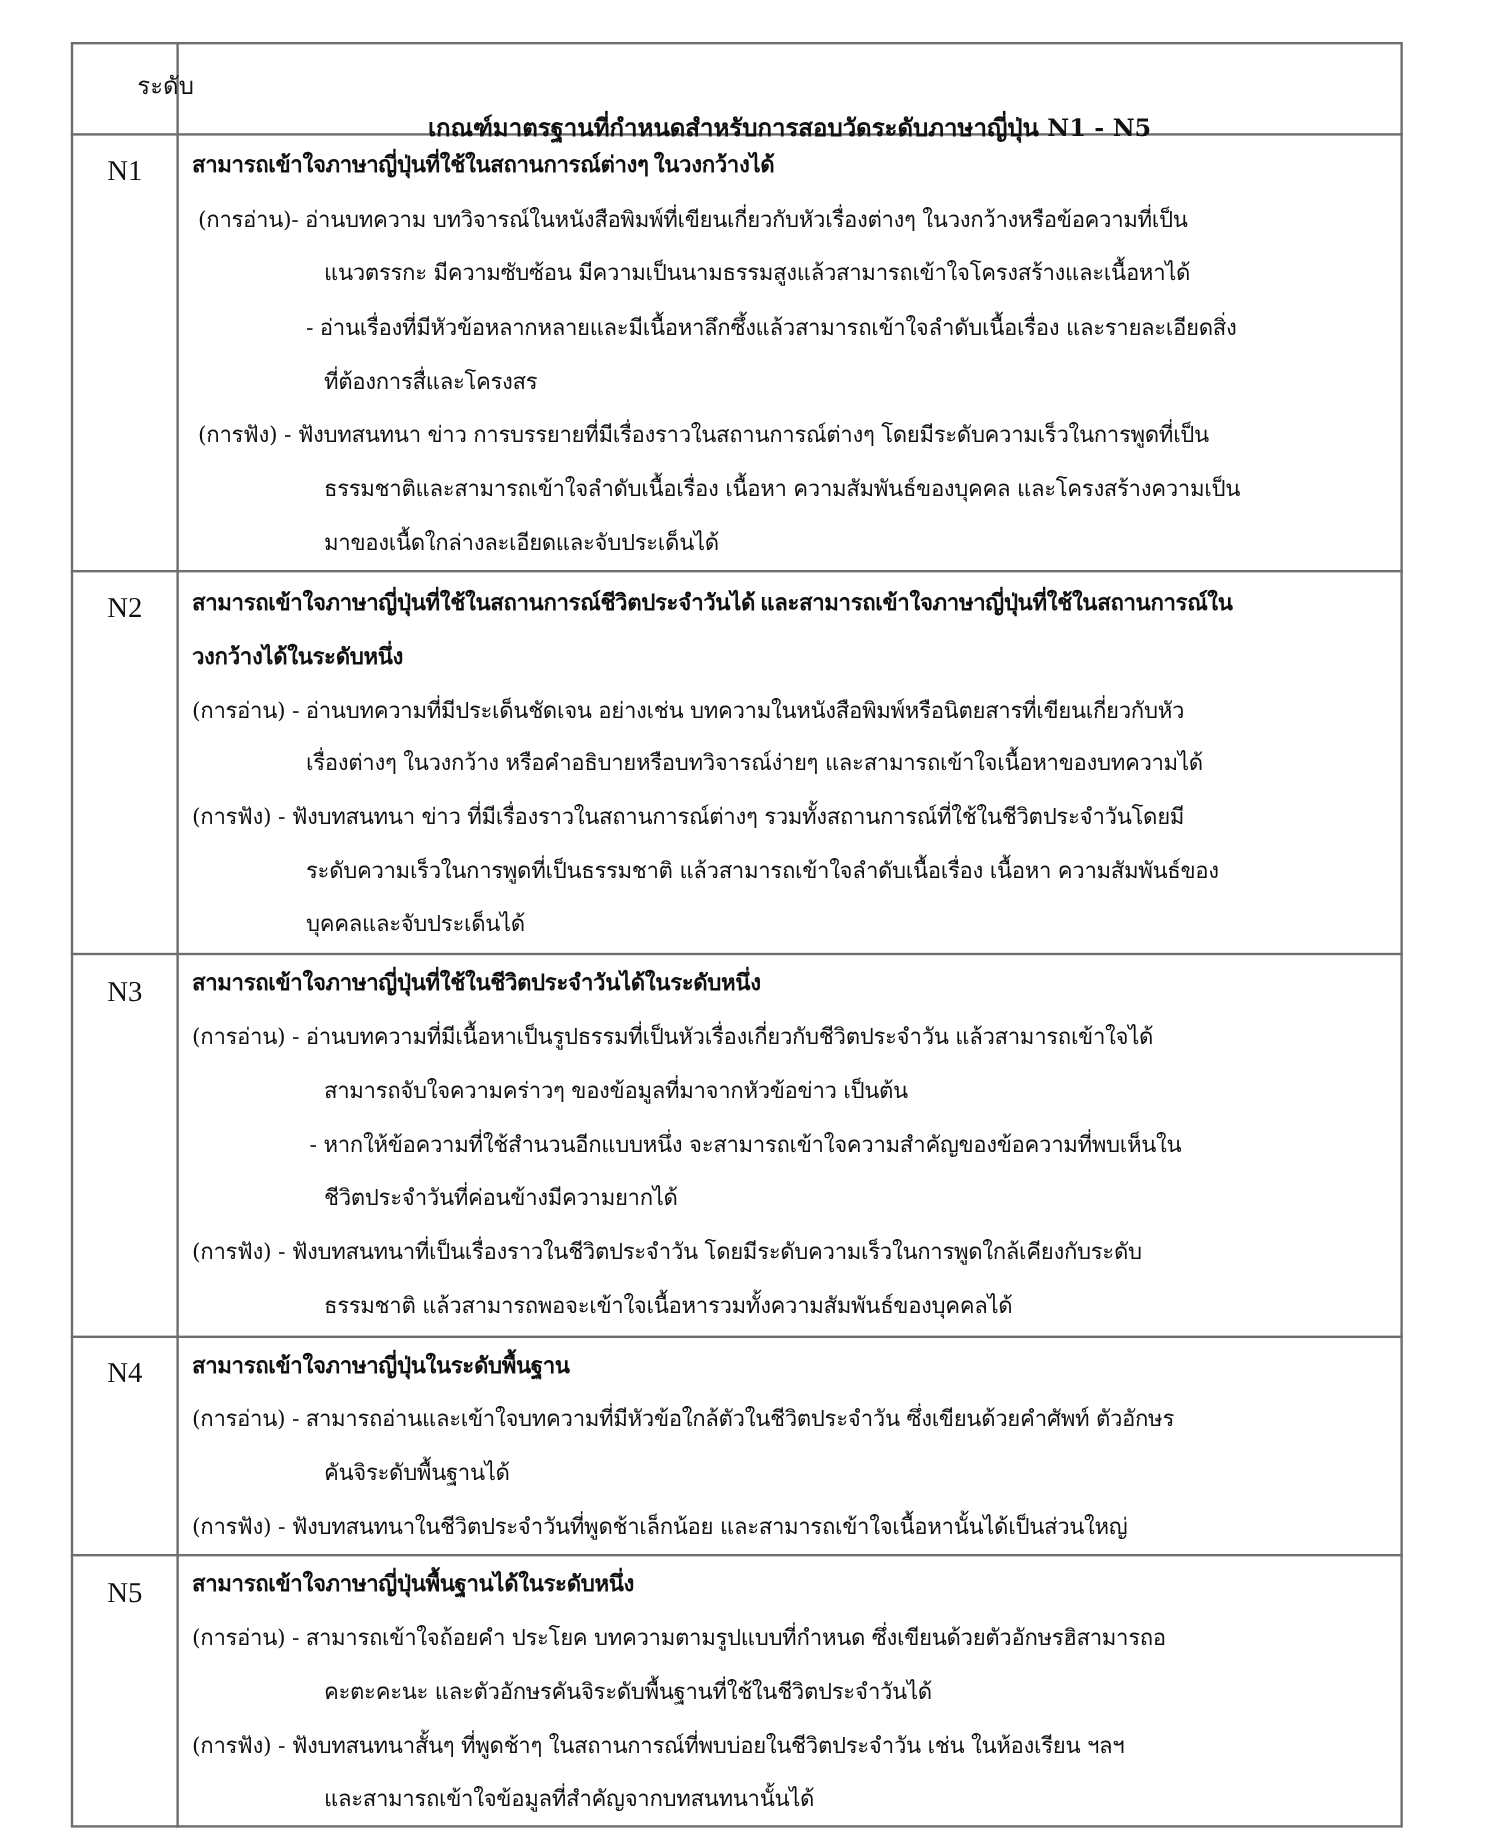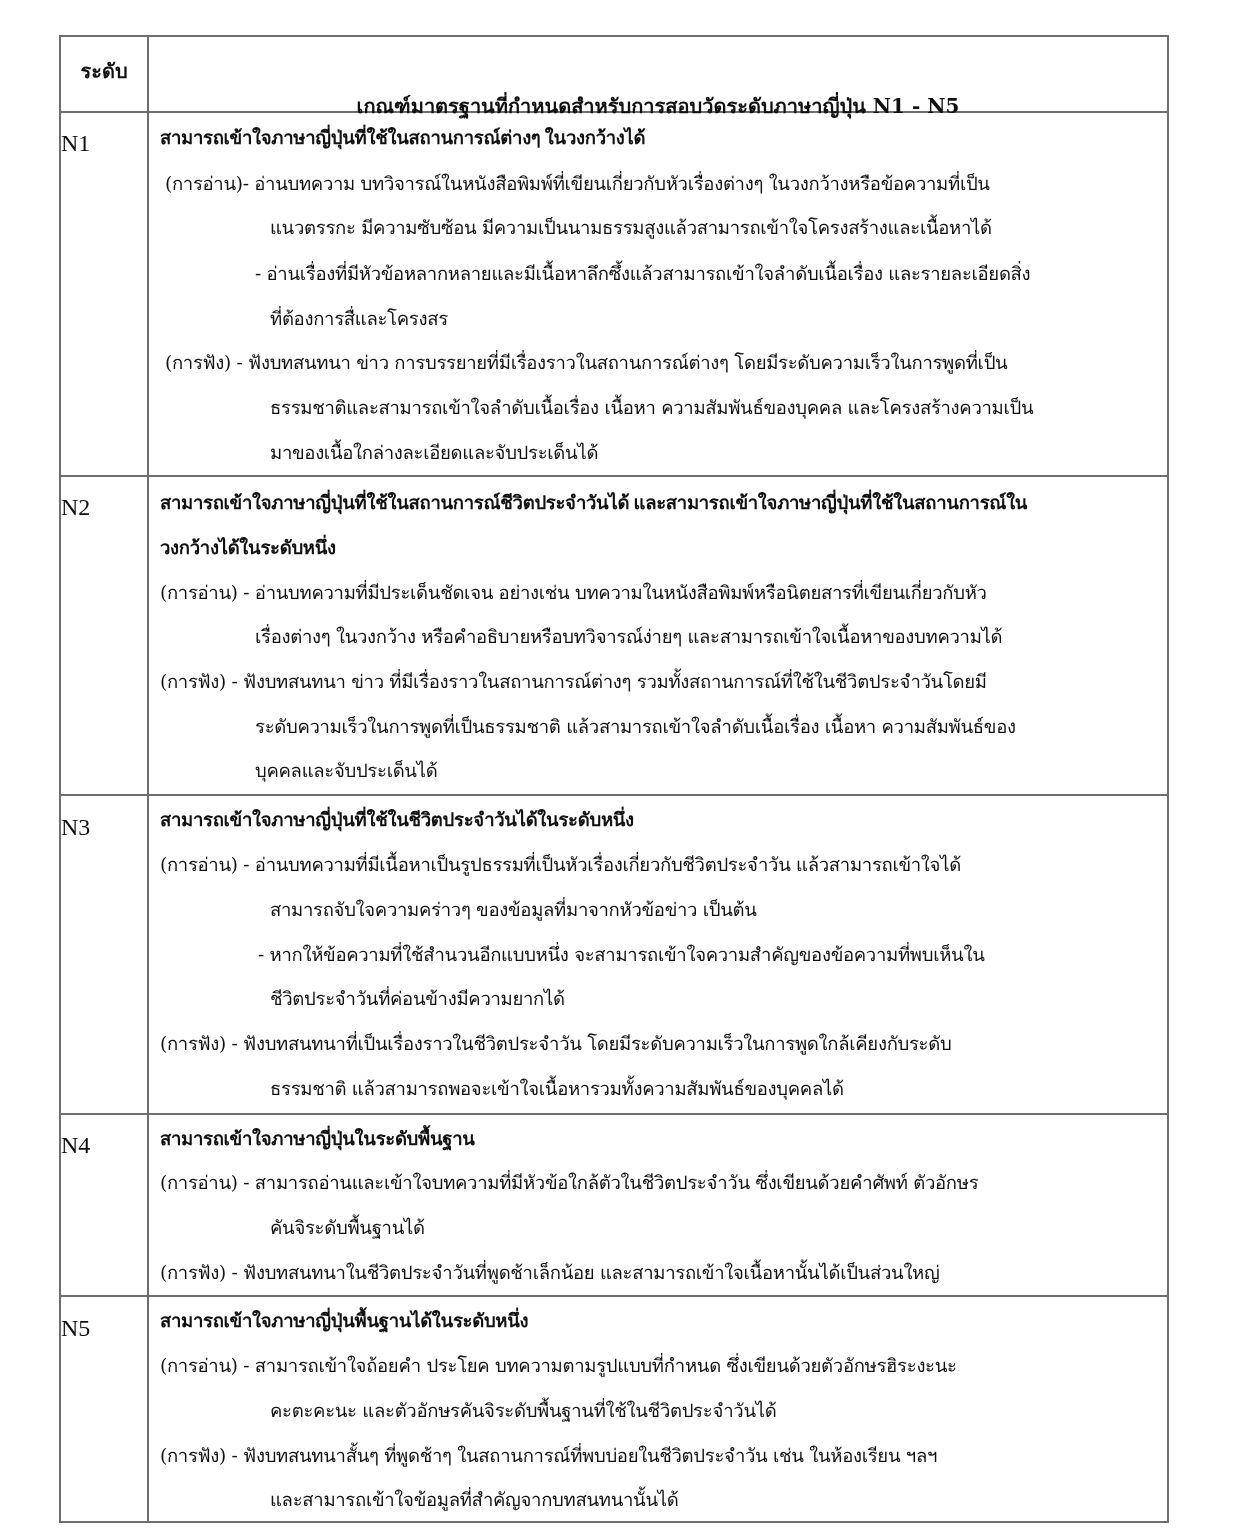--- a/index.html
+++ b/index.html
@@ -36,34 +36,35 @@
       position: absolute;
       left: 59px;
       width: 1110px;
       height: 2px;
       background: #6e6e6e;
     }
     .level-cell {
       position: absolute;
       left: 61px;
       width: 86px;
-      text-align: left;
+      text-align: center;
       font-family: "Liberation Serif", serif;
       font-size: 24px;
       line-height: 30px;
     }
     .header-level {
       position: absolute;
       left: 61px;
       width: 86px;
       top: 56px;
       text-align: center;
-      font-weight: bold;
+      font-weight: normal;
       font-size: 20px;
       line-height: 30px;
+      padding-left: 34px;
     }
     .header-title {
       position: absolute;
       left: 149px;
       width: 1018px;
       top: 56px;
       text-align: center;
       font-weight: bold;
       font-size: 20px;
       line-height: 30px;
@@ -96,21 +97,21 @@
 <div class="header-title">เกณฑ์มาตรฐานที่กำหนดสำหรับการสอบวัดระดับภาษาญี่ปุ่น N1 - N5</div>
 
 <div class="level-cell" style="top:128px">N1</div>
 <div class="line heading" style="left:160px; top:123px">สามารถเข้าใจภาษาญี่ปุ่นที่ใช้ในสถานการณ์ต่างๆ ในวงกว้างได้</div>
 <div class="line" style="left:165px; top:169px">(การอ่าน)- อ่านบทความ บทวิจารณ์ในหนังสือพิมพ์ที่เขียนเกี่ยวกับหัวเรื่องต่างๆ ในวงกว้างหรือข้อความที่เป็น</div>
 <div class="line" style="left:270px; top:213px">แนวตรรกะ มีความซับซ้อน มีความเป็นนามธรรมสูงแล้วสามารถเข้าใจโครงสร้างและเนื้อหาได้</div>
 <div class="line" style="left:255px; top:259px">- อ่านเรื่องที่มีหัวข้อหลากหลายและมีเนื้อหาลึกซึ้งแล้วสามารถเข้าใจลำดับเนื้อเรื่อง และรายละเอียดสิ่ง</div>
 <div class="line" style="left:270px; top:304px">ที่ต้องการสื่และโครงสร</div>
 <div class="line" style="left:165px; top:348px">(การฟัง)  - ฟังบทสนทนา ข่าว การบรรยายที่มีเรื่องราวในสถานการณ์ต่างๆ  โดยมีระดับความเร็วในการพูดที่เป็น</div>
 <div class="line" style="left:270px; top:393px">ธรรมชาติและสามารถเข้าใจลำดับเนื้อเรื่อง เนื้อหา ความสัมพันธ์ของบุคคล  และโครงสร้างความเป็น</div>
-<div class="line" style="left:270px; top:438px">มาของเนื้อใกล่างละเอียดและจับประเด็นได้</div>
+<div class="line" style="left:270px; top:438px">มาของเนื้ดใกล่างละเอียดและจับประเด็นได้</div>
 
 <div class="level-cell" style="top:492px">N2</div>
 <div class="line heading" style="left:160px; top:488px">สามารถเข้าใจภาษาญี่ปุ่นที่ใช้ในสถานการณ์ชีวิตประจำวันได้  และสามารถเข้าใจภาษาญี่ปุ่นที่ใช้ในสถานการณ์ใน</div>
 <div class="line heading" style="left:160px; top:533px">วงกว้างได้ในระดับหนึ่ง</div>
 <div class="line" style="left:160px; top:578px">(การอ่าน) - อ่านบทความที่มีประเด็นชัดเจน อย่างเช่น บทความในหนังสือพิมพ์หรือนิตยสารที่เขียนเกี่ยวกับหัว</div>
 <div class="line" style="left:255px; top:622px">เรื่องต่างๆ ในวงกว้าง หรือคำอธิบายหรือบทวิจารณ์ง่ายๆ และสามารถเข้าใจเนื้อหาของบทความได้</div>
 <div class="line" style="left:160px; top:667px">(การฟัง)   - ฟังบทสนทนา ข่าว ที่มีเรื่องราวในสถานการณ์ต่างๆ รวมทั้งสถานการณ์ที่ใช้ในชีวิตประจำวันโดยมี</div>
 <div class="line" style="left:255px; top:712px">ระดับความเร็วในการพูดที่เป็นธรรมชาติ แล้วสามารถเข้าใจลำดับเนื้อเรื่อง เนื้อหา ความสัมพันธ์ของ</div>
 <div class="line" style="left:255px; top:756px">บุคคลและจับประเด็นได้</div>
 
@@ -124,16 +125,16 @@
 <div class="line" style="left:270px; top:1074px">ธรรมชาติ แล้วสามารถพอจะเข้าใจเนื้อหารวมทั้งความสัมพันธ์ของบุคคลได้</div>
 
 <div class="level-cell" style="top:1130px">N4</div>
 <div class="line heading" style="left:160px; top:1124px">สามารถเข้าใจภาษาญี่ปุ่นในระดับพื้นฐาน</div>
 <div class="line" style="left:160px; top:1168px">(การอ่าน) - สามารถอ่านและเข้าใจบทความที่มีหัวข้อใกล้ตัวในชีวิตประจำวัน ซึ่งเขียนด้วยคำศัพท์ ตัวอักษร</div>
 <div class="line" style="left:270px; top:1213px">คันจิระดับพื้นฐานได้</div>
 <div class="line" style="left:160px; top:1258px">(การฟัง)  -  ฟังบทสนทนาในชีวิตประจำวันที่พูดช้าเล็กน้อย และสามารถเข้าใจเนื้อหานั้นได้เป็นส่วนใหญ่</div>
 
 <div class="level-cell" style="top:1313px">N5</div>
 <div class="line heading" style="left:160px; top:1306px">สามารถเข้าใจภาษาญี่ปุ่นพื้นฐานได้ในระดับหนึ่ง</div>
-<div class="line" style="left:160px; top:1351px">(การอ่าน) -  สามารถเข้าใจถ้อยคำ ประโยค บทความตามรูปแบบที่กำหนด ซึ่งเขียนด้วยตัวอักษรฮิระงะนะ</div>
+<div class="line" style="left:160px; top:1351px">(การอ่าน) -  สามารถเข้าใจถ้อยคำ ประโยค บทความตามรูปแบบที่กำหนด ซึ่งเขียนด้วยตัวอักษรฮิสามารถอ</div>
 <div class="line" style="left:270px; top:1396px">คะตะคะนะ และตัวอักษรคันจิระดับพื้นฐานที่ใช้ในชีวิตประจำวันได้</div>
 <div class="line" style="left:160px; top:1441px">(การฟัง)   -  ฟังบทสนทนาสั้นๆ ที่พูดช้าๆ ในสถานการณ์ที่พบบ่อยในชีวิตประจำวัน เช่น ในห้องเรียน ฯลฯ</div>
 <div class="line" style="left:270px; top:1485px">และสามารถเข้าใจข้อมูลที่สำคัญจากบทสนทนานั้นได้</div>
 
 </body></html>

